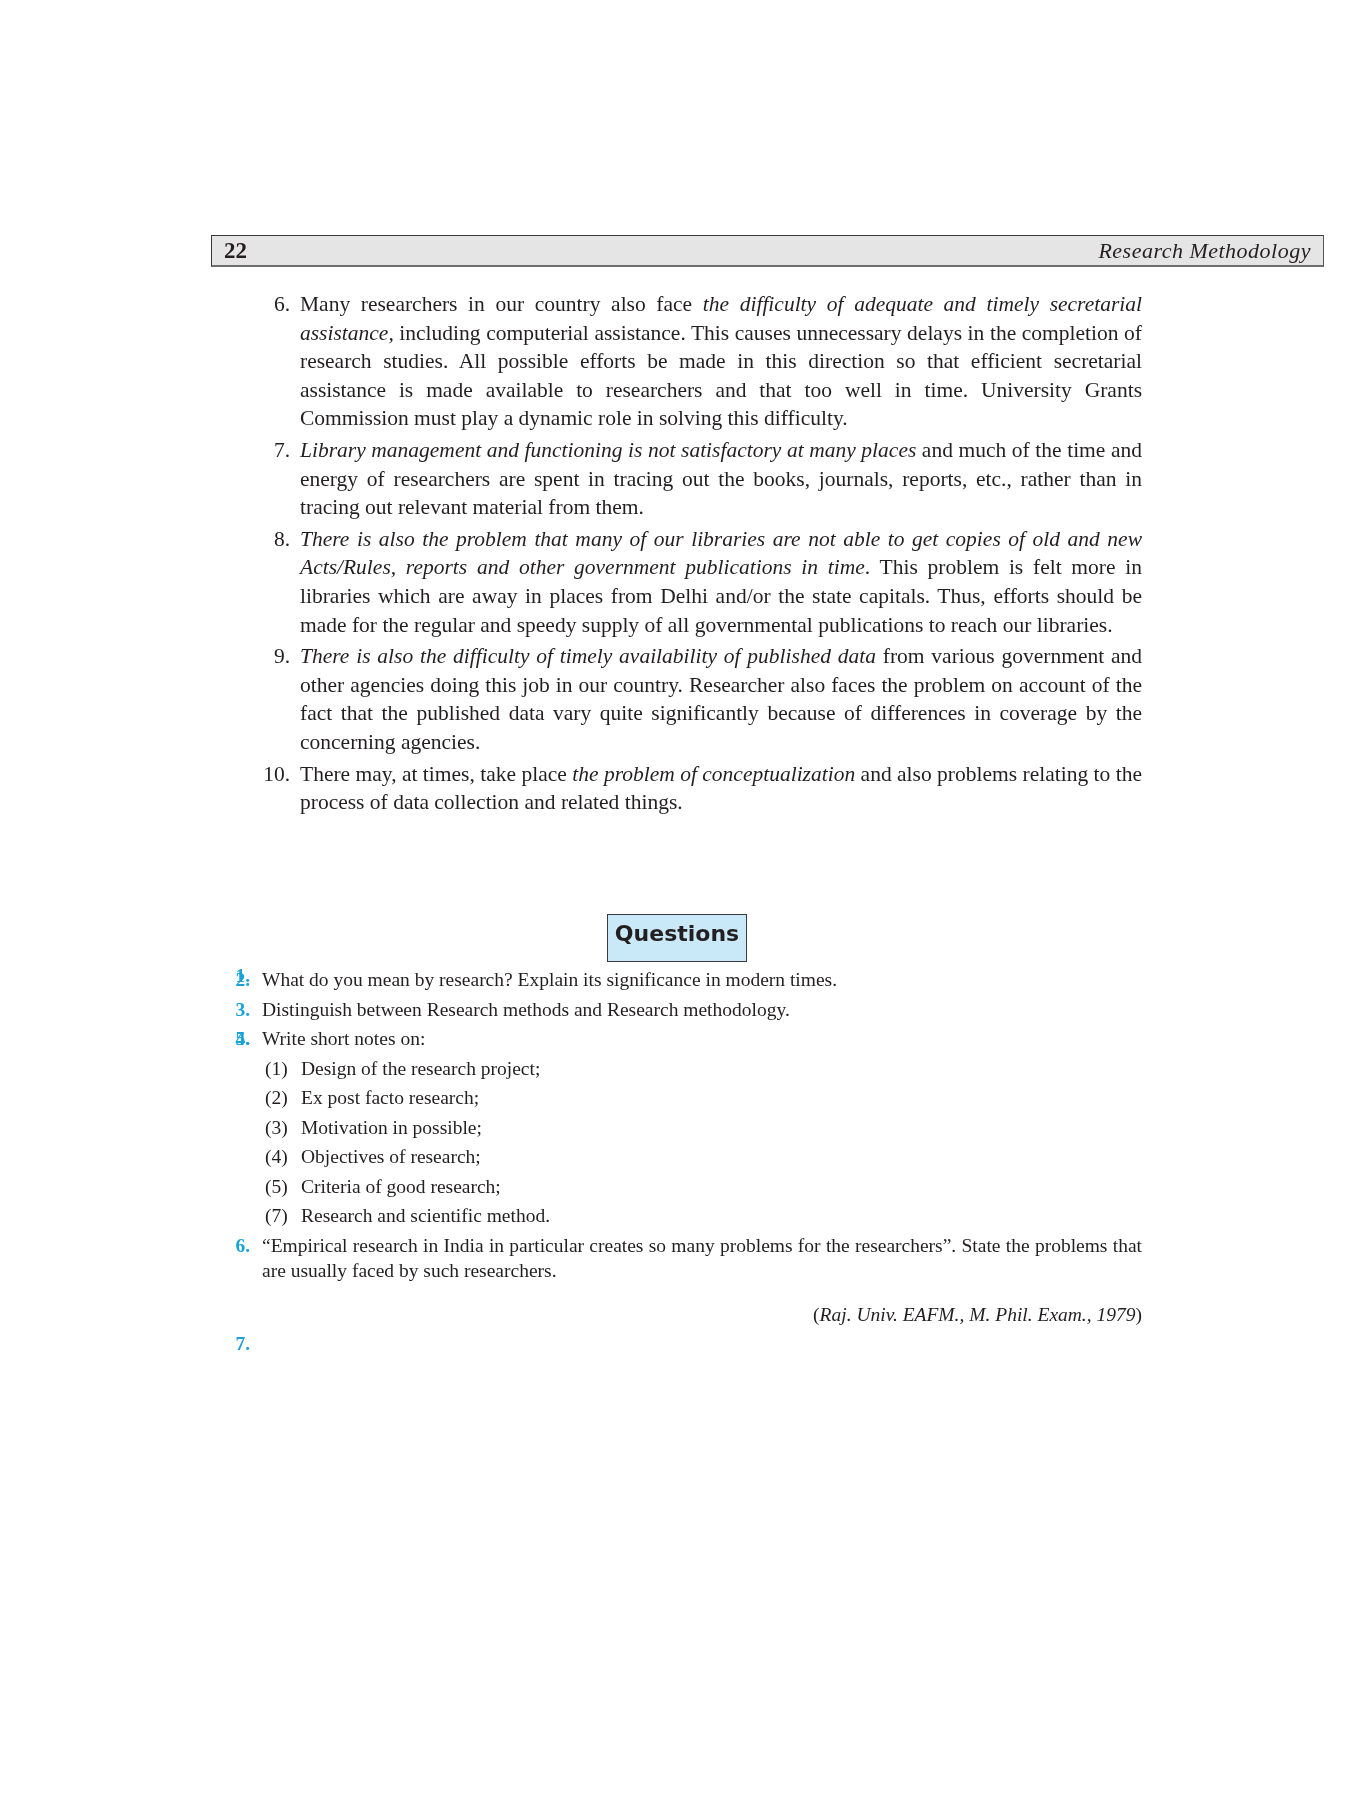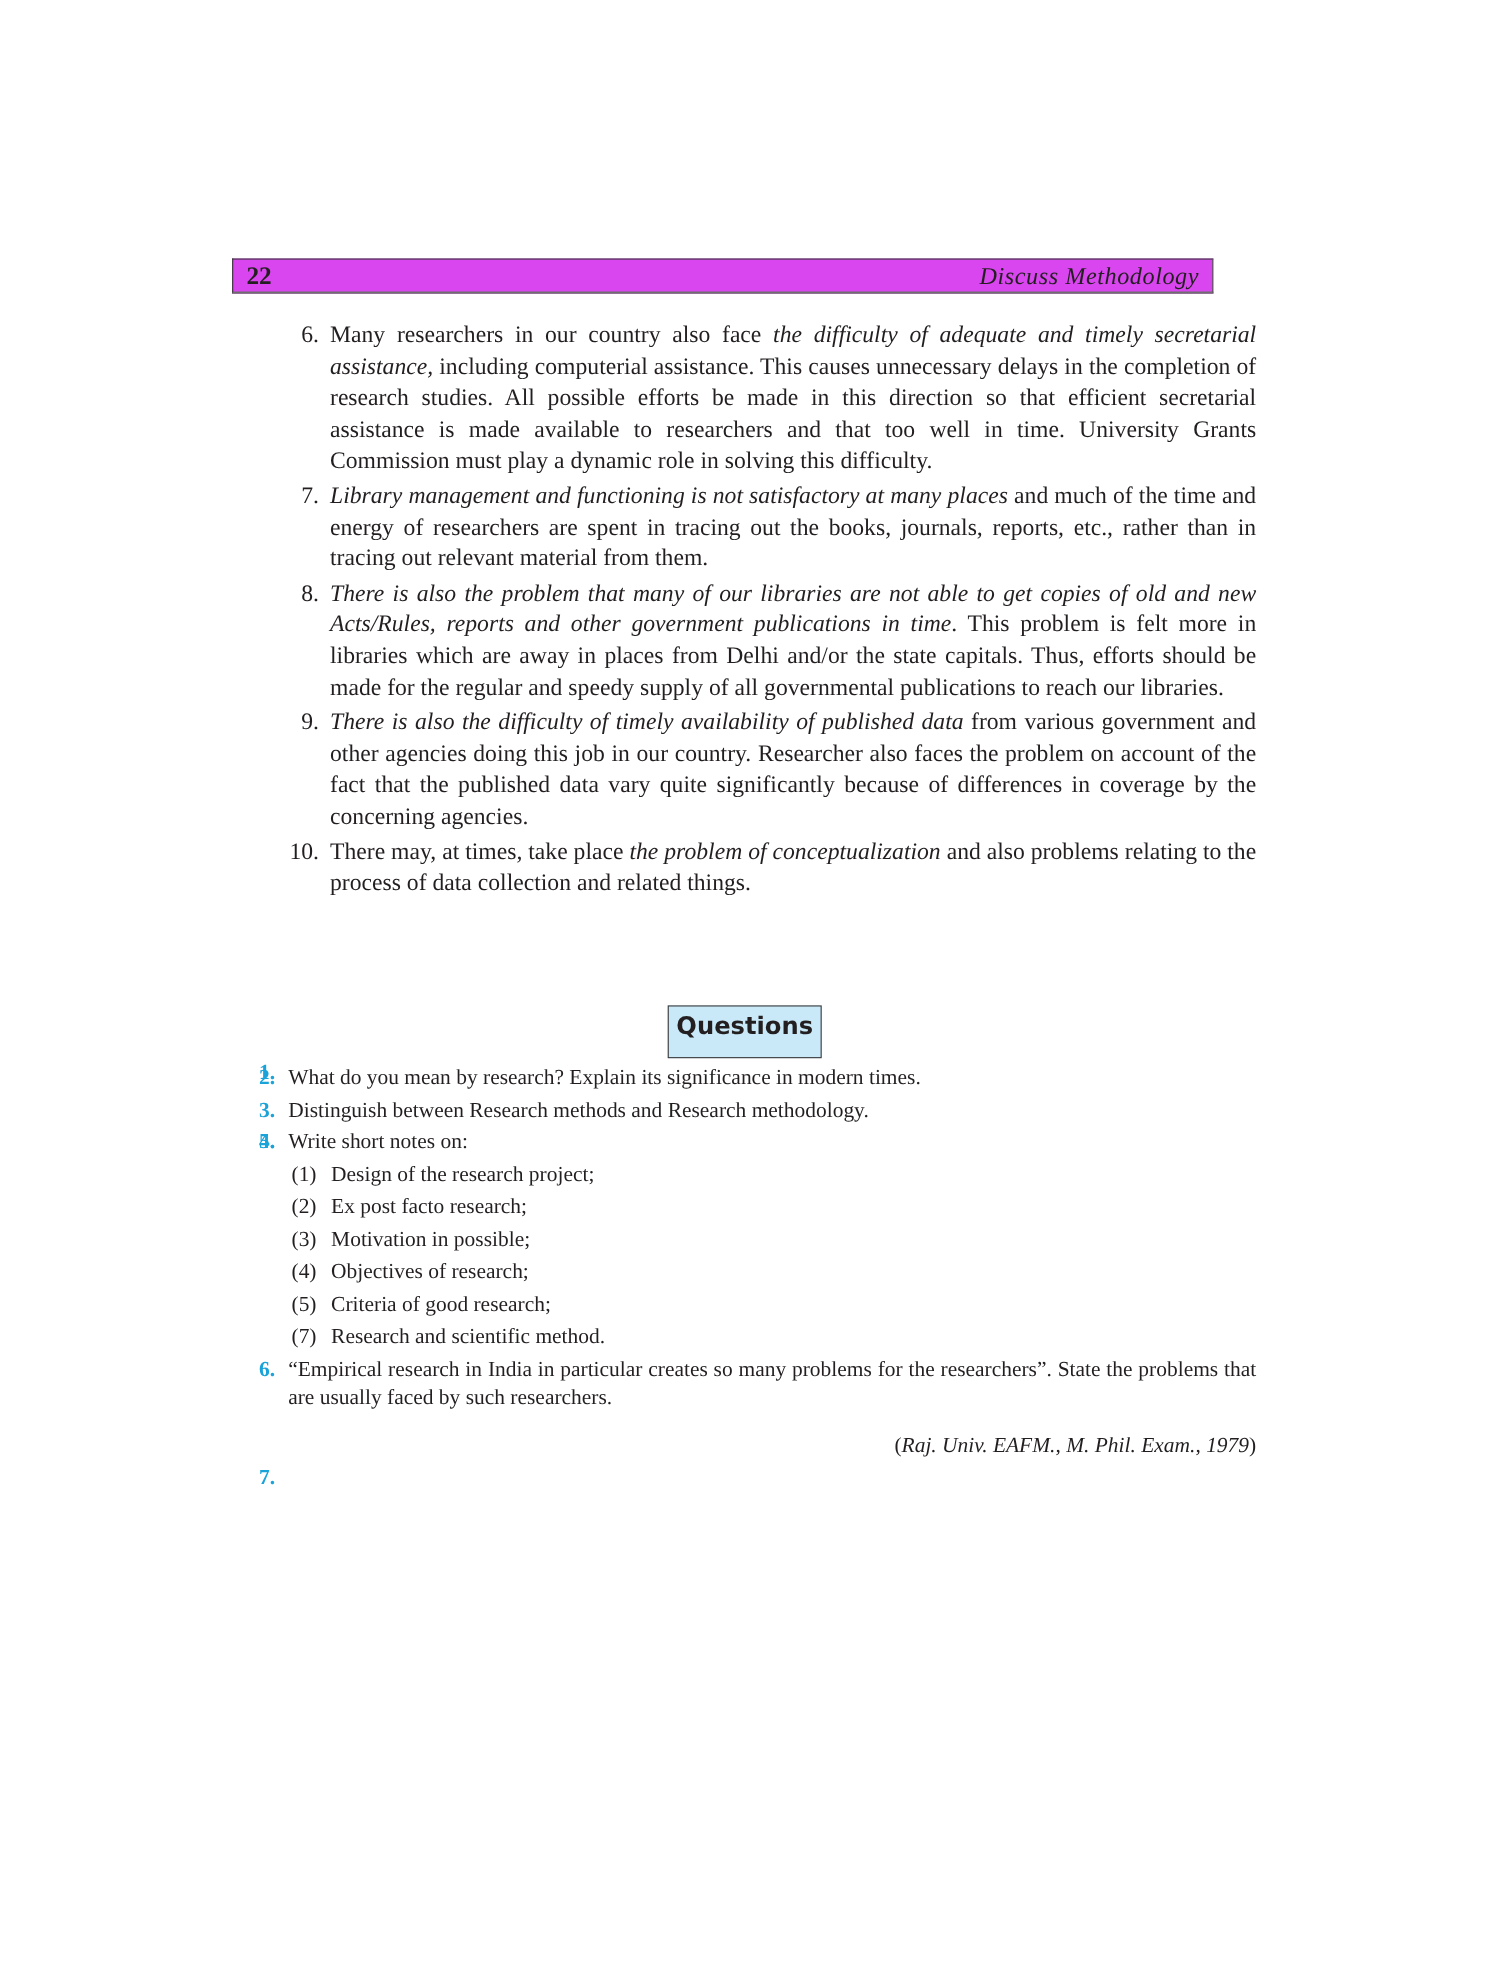--- a/index.html
+++ b/index.html
@@ -1,20 +1,20 @@
 <!DOCTYPE html>
 <html><head>
   <meta charset="utf-8">
   <style>
     html, body { margin: 0; padding: 0; background: #ffffff; }
     body { width: 1356px; height: 1800px; position: relative; overflow: hidden;
            font-family: "Liberation Serif", serif; color: #231f20; }
     .running-head {
-      position: absolute; left: 211px; top: 235px; width: 892px; height: 32px;
-      background: #d946ef; border: 1px solid #3a3a3a; border-right-color:#555; border-bottom: 2px solid #6e6e6e;
+      position: absolute; left: 211px; top: 235px; width: 1113px; height: 32px;
+      background: #e5e5e5; border: 1px solid #3a3a3a; border-right-color:#555; border-bottom: 2px solid #6e6e6e;
       box-sizing: border-box;
     }
     .page-num { position: absolute; left: 12px; top: 2px; font-size: 23px; font-weight: bold; }
     .book-title { position: absolute; right: 12px; top: 2px; font-size: 22px; font-style: italic; letter-spacing: 0.5px; }
     .body-list { position: absolute; left: 250px; top: 290px; width: 892px; font-size: 21.5px; line-height: 28.6px; }
     .item { position: relative; padding-left: 50px; margin-bottom: 0px; text-align: justify; }
     .item .num { position: absolute; left: 0; width: 40px; text-align: right; }
     .item.spaced { margin-bottom: 3px; }
     .q-heading {
       position: absolute; left: 607px; top: 914px; width: 140px; height: 48px; box-sizing: border-box;
@@ -29,21 +29,21 @@
     .sub-num { position: absolute; left: 2px; }
     .citation { text-align: right; font-style: normal; margin-top: 18px; }
     .citation .it { font-style: italic; }
     em { font-style: italic; }
   </style>
 </head>
 <body>
 
 <div class="running-head">
   <span class="page-num">22</span>
-  <span class="book-title">Discuss Methodology</span>
+  <span class="book-title">Research Methodology</span>
 </div>
 
 <div class="body-list">
     <div class="item spaced"><span class="num">6.</span><span class="item-text"><span>Many researchers in our country also face </span><em>the difficulty of adequate and timely secretarial assistance,</em><span> including computerial assistance. This causes unnecessary delays in the completion of research studies. All possible efforts be made in this direction so that efficient secretarial assistance is made available to researchers and that too well in time. University Grants Commission must play a dynamic role in solving this difficulty.</span></span></div>
     <div class="item spaced"><span class="num">7.</span><span class="item-text"><em>Library management and functioning is not satisfactory at many places</em><span> and much of the time and energy of researchers are spent in tracing out the books, journals, reports, etc., rather than in tracing out relevant material from them.</span></span></div>
     <div class="item spaced"><span class="num">8.</span><span class="item-text"><em>There is also the problem that many of our libraries are not able to get copies of old and new Acts/Rules, reports and other government publications in time</em><span>. This problem is felt more in libraries which are away in places from Delhi and/or the state capitals. Thus, efforts should be made for the regular and speedy supply of all governmental publications to reach our libraries.</span></span></div>
     <div class="item spaced"><span class="num">9.</span><span class="item-text"><em>There is also the difficulty of timely availability of published data</em><span> from various government and other agencies doing this job in our country. Researcher also faces the problem on account of the fact that the published data vary quite significantly because of differences in coverage by the concerning agencies.</span></span></div>
     <div class="item spaced"><span class="num">10.</span><span class="item-text"><span>There may, at times, take place </span><em>the problem of conceptualization</em><span> and also problems relating to the process of data collection and related things.</span></span></div>
   </div>
 

